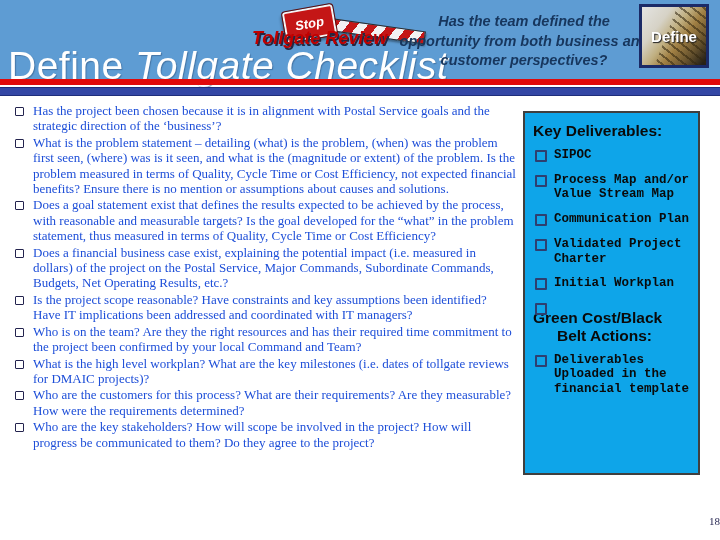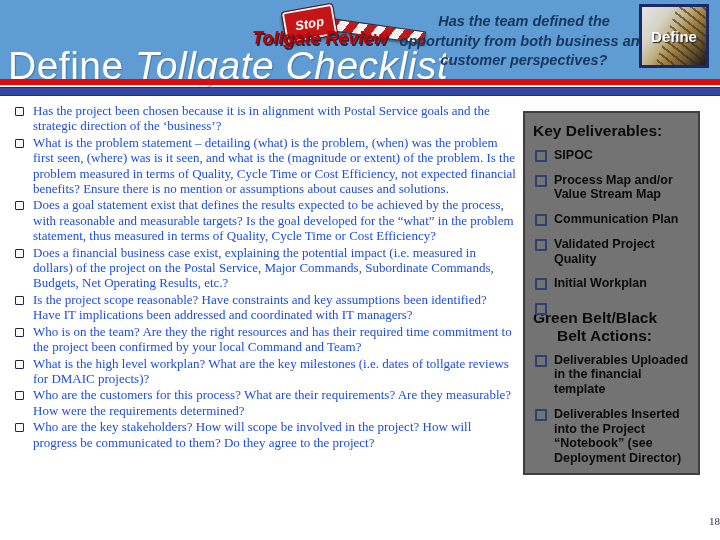--- a/index.html
+++ b/index.html
@@ -69,28 +69,28 @@
     font-family:"Liberation Serif",serif;font-size:13px;line-height:15.4px;color:#1d4ed8;
   }
   .checklist li{position:relative;padding-left:19px;margin:0 0 1px 0;}
   .q-bullet{
     position:absolute;left:1px;top:4px;width:7px;height:7px;
     border:1.2px solid #23234e;border-radius:1px;background:transparent;
   }
   
   .panel{
     position:absolute;left:523px;top:111px;width:177px;height:364px;
-    background:#737373;border:2px solid #3f3f3f;box-sizing:border-box;
+    background:#0ea5e9;border:2px solid #3f3f3f;box-sizing:border-box;
     padding:9px 8px 0 8px;color:#0a0a0a;
   }
   .panel-title{
     font-size:15.5px;font-weight:bold;line-height:1.15;margin:0 0 8px 0;
     padding-left:24px;text-indent:-24px;
   }
-  .panel-list{margin:0;padding:0;list-style:none;}
+  .panel-list{margin:0;padding:0;list-style:none;font-family:Liberation Mono, monospace;}
   .panel-list li{
     position:relative;padding-left:21px;margin:0 0 10px 0;
     font-size:12.5px;font-weight:bold;line-height:1.18;
   }
   .p-bullet{
     position:absolute;left:2px;top:2px;width:8px;height:8px;
     border:2px solid #2E3F70;border-radius:1px;background:transparent;
   }
   .panel-title.actions{margin-top:18px;}
   
@@ -190,44 +190,40 @@
           <span>Process Map and/or Value Stream Map</span>
         </li>
 
         <li>
           <span class="p-bullet"></span>
           <span>Communication Plan</span>
         </li>
 
         <li>
           <span class="p-bullet"></span>
-          <span>Validated Project Quality</span>
+          <span>Validated Project Charter</span>
         </li>
 
         <li>
           <span class="p-bullet"></span>
           <span>Initial Workplan</span>
         </li>
 
         <li>
           <span class="p-bullet"></span>
         </li>
       </ul>
 
-    <div class="panel-title actions">Green Belt/Black Belt Actions:</div>
+    <div class="panel-title actions">Green Cost/Black Belt Actions:</div>
 
     <ul class="panel-list">
 
         <li>
           <span class="p-bullet"></span>
           <span>Deliverables Uploaded in the financial template</span>
         </li>
 
-        <li>
-          <span class="p-bullet"></span>
-          <span>Deliverables Inserted into the Project “Notebook” (see Deployment Director)</span>
-        </li>
       </ul>
   </div>
 
   <div class="page-number">18</div>
 
 </div>
 
 </body></html>

